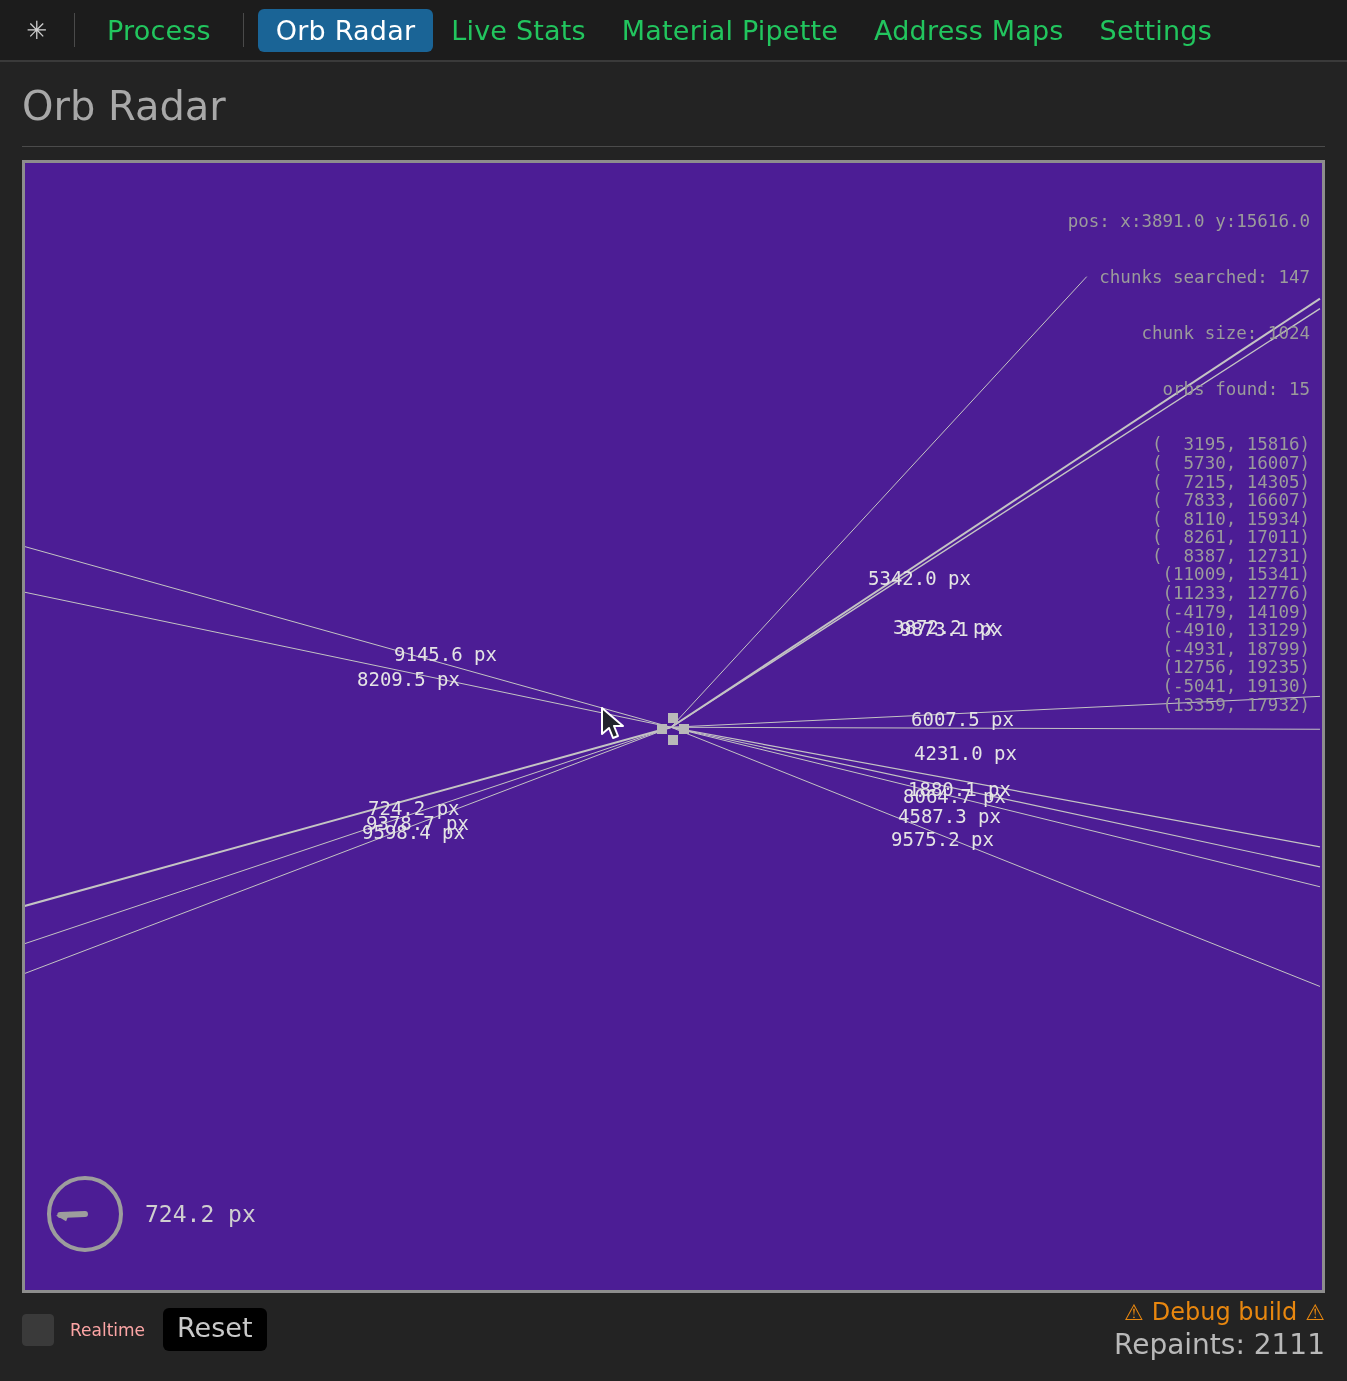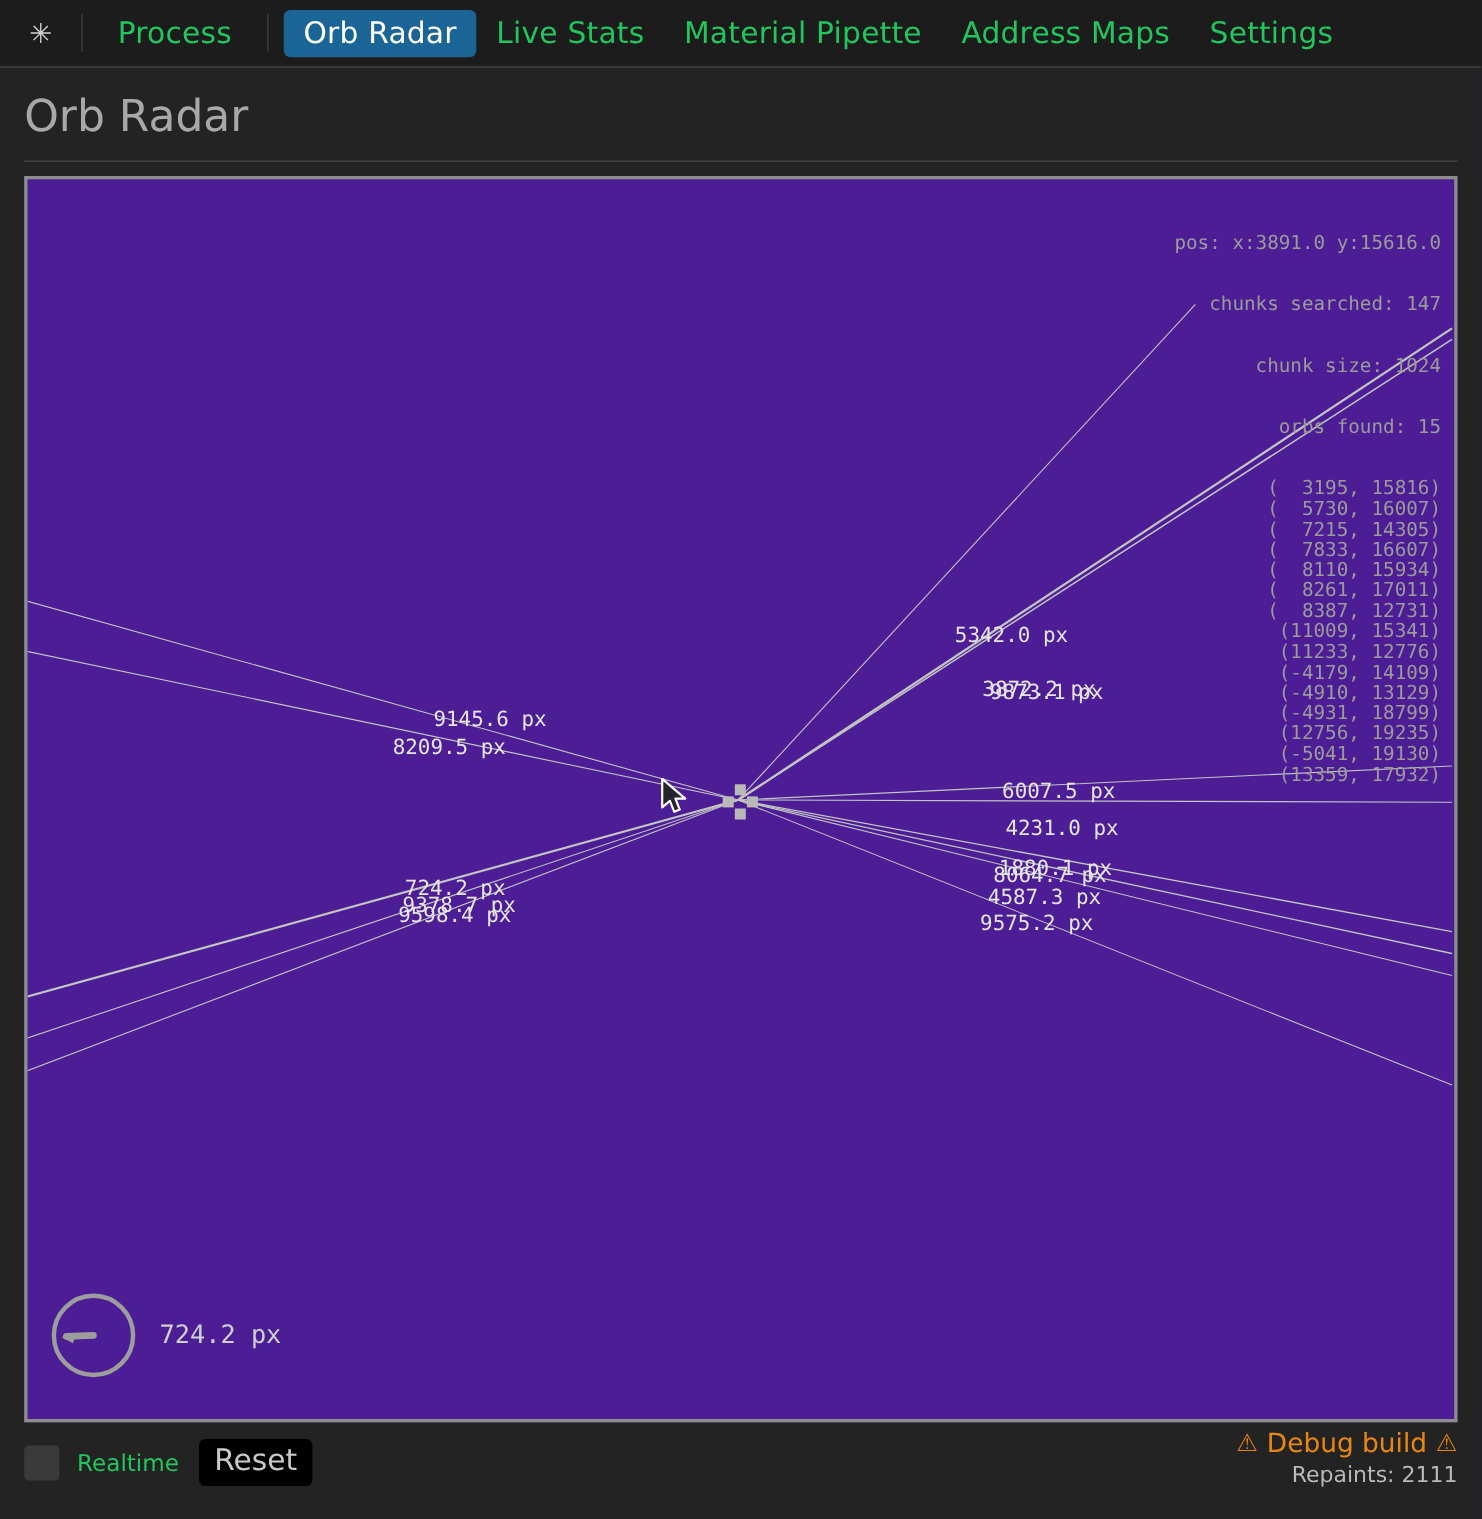--- a/index.html
+++ b/index.html
@@ -141,22 +141,22 @@
     position: relative;
   }
   #realtime-checkbox {
     width: 32px; height: 32px;
     background: #3a3a3a;
     border: 1px solid #3a3a3a;
     border-radius: 4px;
     cursor: pointer;
   }
   #realtime-label {
-    font-size: 21px;
-    color: #22c55e;
+    font-size: 17px;
+    color: #fca5a5;
     margin-left: 16px;
     margin-right: 18px;
   }
   #reset-button {
     font-size: 27px;
     color: #c9c9c9;
     background: #000000;
     border: none;
     border-radius: 6px;
     padding: 4px 14px 8px 14px;
@@ -171,21 +171,21 @@
   #debug-build {
     font-size: 24px;
     color: #e8870f;
     display: flex;
     align-items: center;
     justify-content: flex-end;
     gap: 8px;
     line-height: 1.15;
   }
   #repaints {
-    font-size: 20px;
+    font-size: 28px;
     color: #b9b9b9;
     margin-top: 2px;
     line-height: 1.15;
   }
   .warn-tri { font-size: 22px; }
 </style>
 </head>
 <body>
 
 <div id="navbar">

